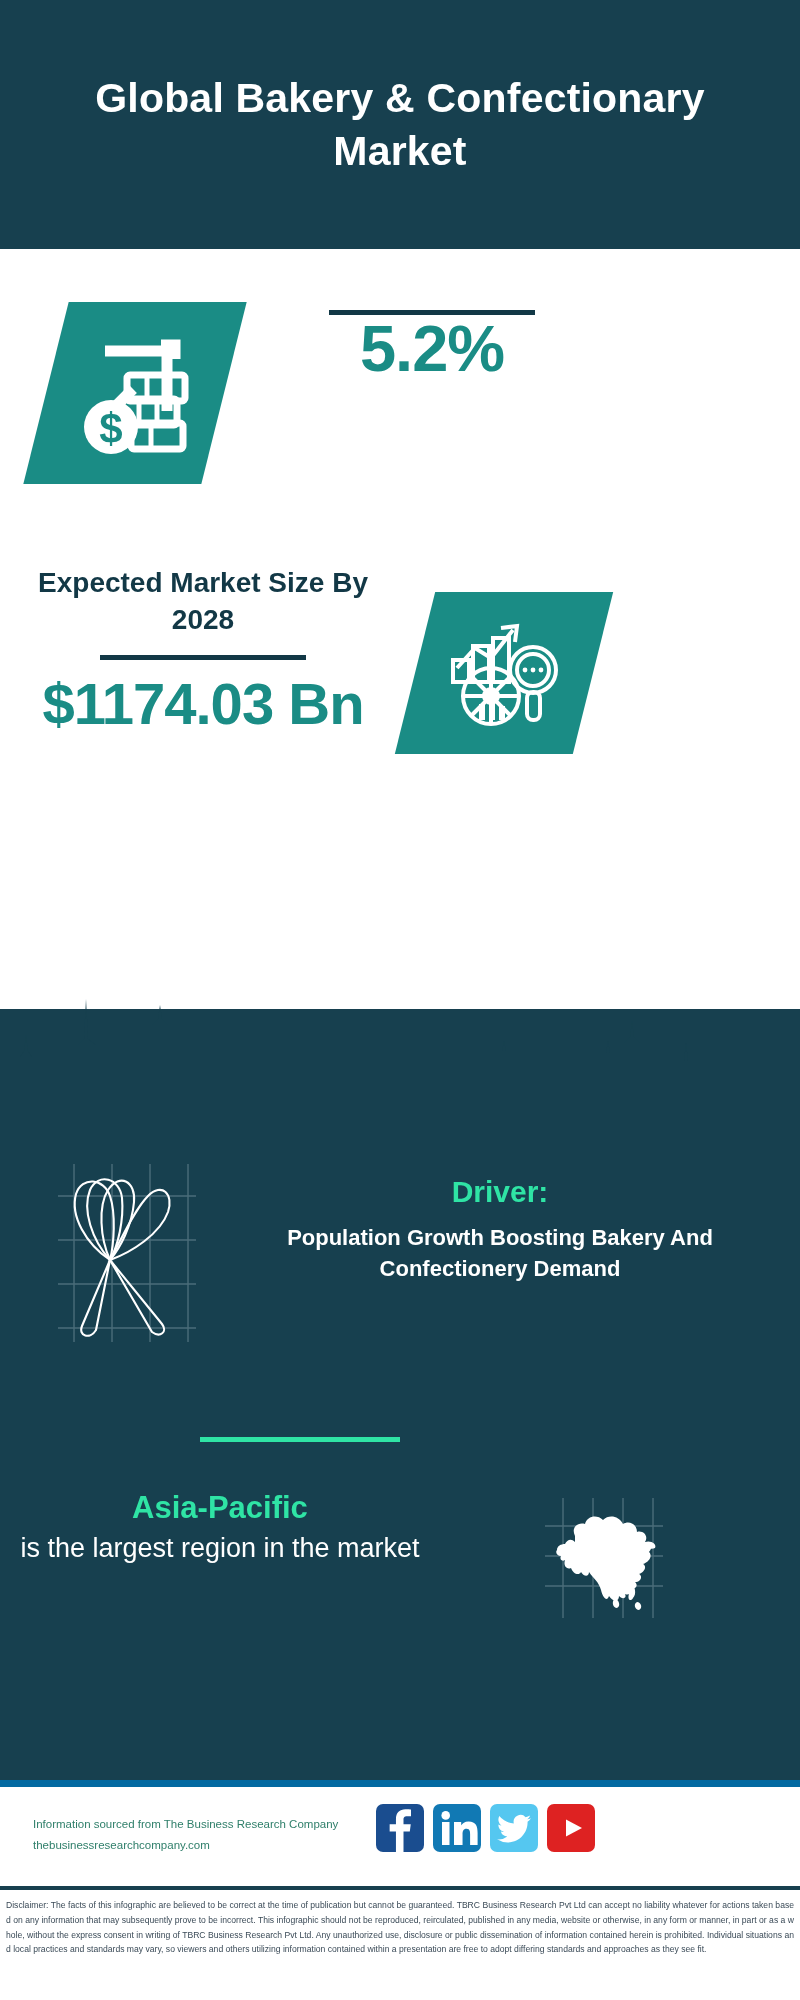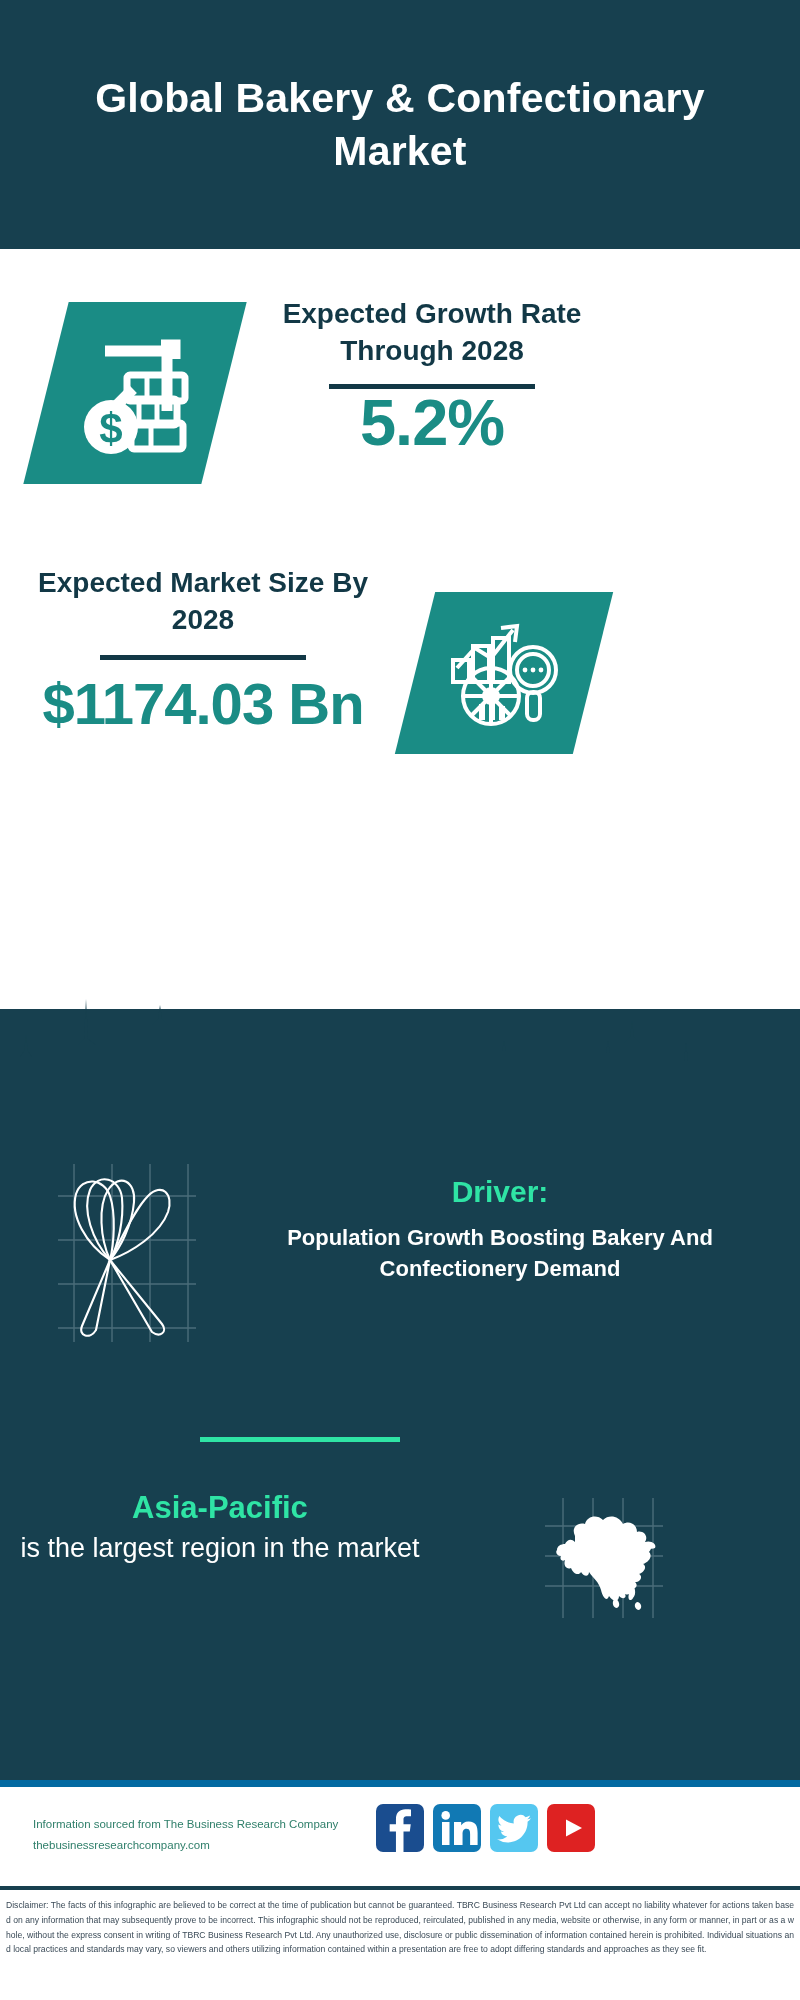--- a/index.html
+++ b/index.html
@@ -166,21 +166,20 @@
       <line x1="82" y1="68" x2="82" y2="94" stroke="#fff" stroke-width="5"></line>
       <rect x="56" y="92" width="52" height="26" rx="3" fill="none" stroke="#fff" stroke-width="7"></rect>
       <line x1="76" y1="92" x2="76" y2="118" stroke="#fff" stroke-width="5"></line>
 
       <circle cx="36" cy="96" r="27" fill="#fff"></circle>
       <text x="36" y="112" font-family="'Liberation Sans',sans-serif" font-size="42" font-weight="bold" fill="#1a8c85" text-anchor="middle">$</text>
     </svg>
   </div>
 
   <div class="growth-block">
-    <div class="lbl">Expected Growth Rate Through 2028</div>
     <div class="rule-dark"></div>
     <div class="bignum">5.2%</div>
   </div>
 
   <div class="size-block">
     <div class="lbl">Expected Market Size By 2028</div>
     <div class="rule-dark"></div>
     <div class="bignum">$1174.03 Bn</div>
   </div>
 

